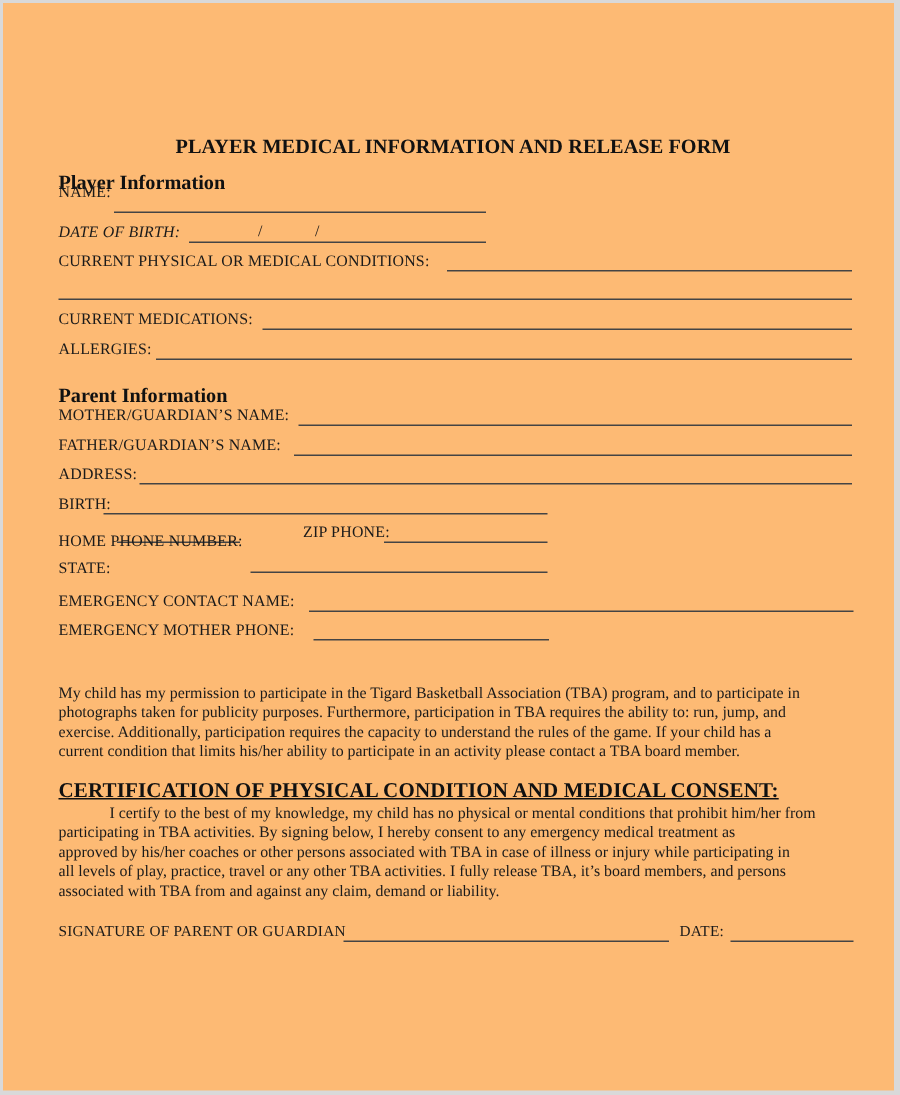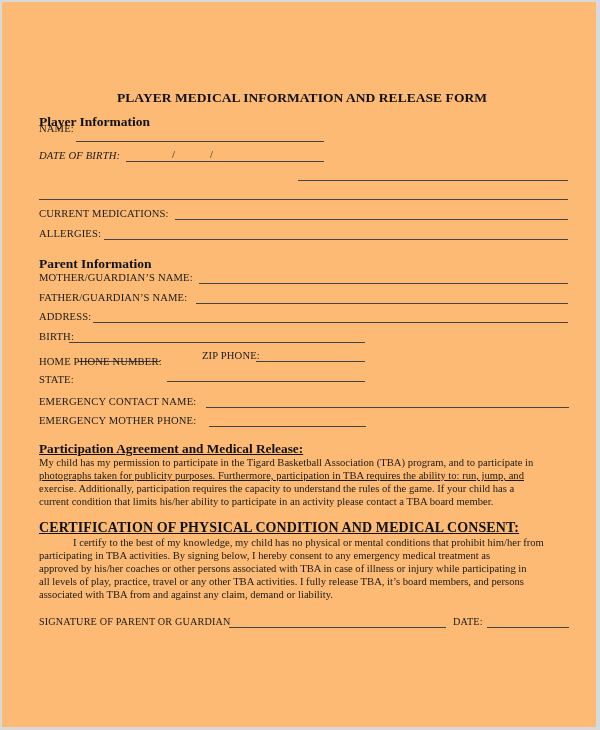--- a/index.html
+++ b/index.html
@@ -79,20 +79,21 @@
   <div class="abs section-head" style="top:112px;">Player Information</div>
 
   <div class="abs label" style="left:37px; top:121px;">NAME:</div>
   <div class="fill-line" style="left:74px; width:248px; top:139px;"></div>
 
   <div class="abs label" style="left:37px; top:148px;font-style:italic;">DATE OF BIRTH:</div>
   <div class="fill-line" style="left:124px; width:198px; top:159px;"></div>
   <span class="dob-slash" style="left:170px; top:147px;">/</span>
   <span class="dob-slash" style="left:208px; top:147px;">/</span>
 
+  <div class="abs label" style="left:37px; top:167px;">CURRENT PHYSICAL OR MEDICAL CONDITIONS:</div>
   <div class="fill-line" style="left:296px; width:270px; top:178px;"></div>
   <div class="fill-line" style="left:37px; width:529px; top:197px;"></div>
 
   <div class="abs label" style="left:37px; top:206px;">CURRENT MEDICATIONS:</div>
   <div class="fill-line" style="left:173px; width:393px; top:217px;"></div>
 
   <div class="abs label" style="left:37px; top:226px;">ALLERGIES:</div>
   <div class="fill-line" style="left:102px; width:464px; top:237px;"></div>
 
   <div class="abs section-head" style="top:254px;">Parent Information</div>
@@ -117,23 +118,22 @@
 
   <div class="abs label" style="left:37px; top:354px;">HOME PHONE NUMBER:</div>
   <div class="fill-line" style="left:165px; width:198px; top:379px;"></div>
 
   <div class="abs label" style="left:37px; top:394px;">EMERGENCY CONTACT NAME:</div>
   <div class="fill-line" style="left:204px; width:363px; top:405px;"></div>
 
   <div class="abs label" style="left:37px; top:413px;">EMERGENCY MOTHER PHONE:</div>
   <div class="fill-line" style="left:207px; width:157px; top:424px;"></div>
 
-  <div class="abs u-head h1" style="top:439px;">Participation Agreement and Medical Release:</div>
   <div class="para-line" style="top:455px;">My child has my permission to participate in the Tigard Basketball Association (TBA) program, and to participate in</div>
-  <div class="para-line" style="top:468px;text-decoration:underline;">photographs taken for publicity purposes.  Furthermore, participation in TBA requires the ability to: run, jump, and</div>
+  <div class="para-line" style="top:468px;">photographs taken for publicity purposes.  Furthermore, participation in TBA requires the ability to: run, jump, and</div>
   <div class="para-line" style="top:494px;">current condition that limits his/her ability to participate in an activity please contact a TBA board member.</div>
   <div class="para-line" style="top:481px;">exercise.  Additionally, participation requires the capacity to understand the rules of the game.  If your child has a</div>
 
   <div class="abs u-head h2" style="top:518px;">CERTIFICATION OF PHYSICAL CONDITION AND MEDICAL CONSENT:</div>
   <div class="para-line" style="top:535px;margin-left:34px;">I certify to the best of my knowledge, my child has no physical or mental conditions that prohibit him/her from</div>
   <div class="para-line" style="top:548px;">participating in TBA activities.  By signing below, I hereby consent to any emergency medical treatment as</div>
   <div class="para-line" style="top:561px;">approved by his/her coaches or other persons associated with TBA in case of illness or injury while participating in</div>
   <div class="para-line" style="top:574px;">all levels of play, practice, travel or any other TBA activities.  I fully release TBA, it’s board members, and persons</div>
   <div class="para-line" style="top:587px;">associated with TBA from and against any claim, demand or liability.</div>
 

